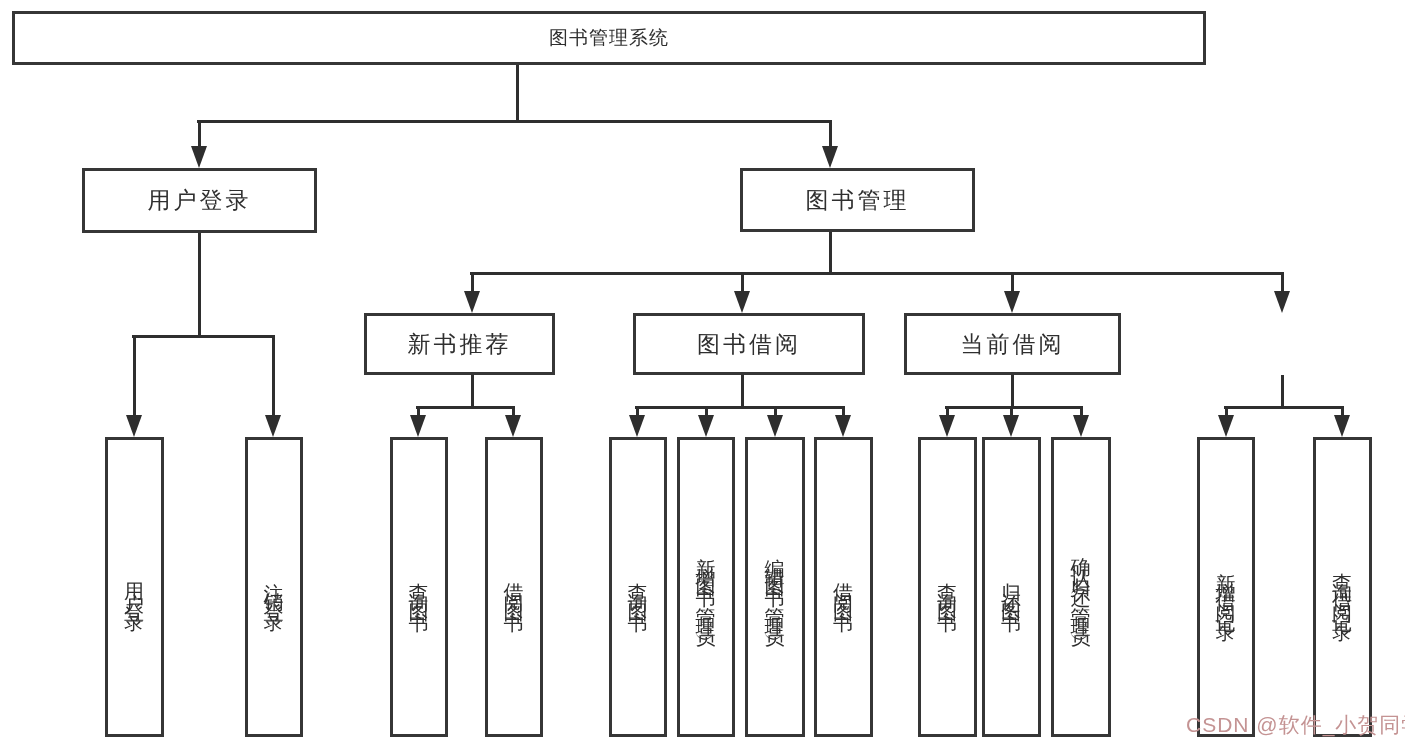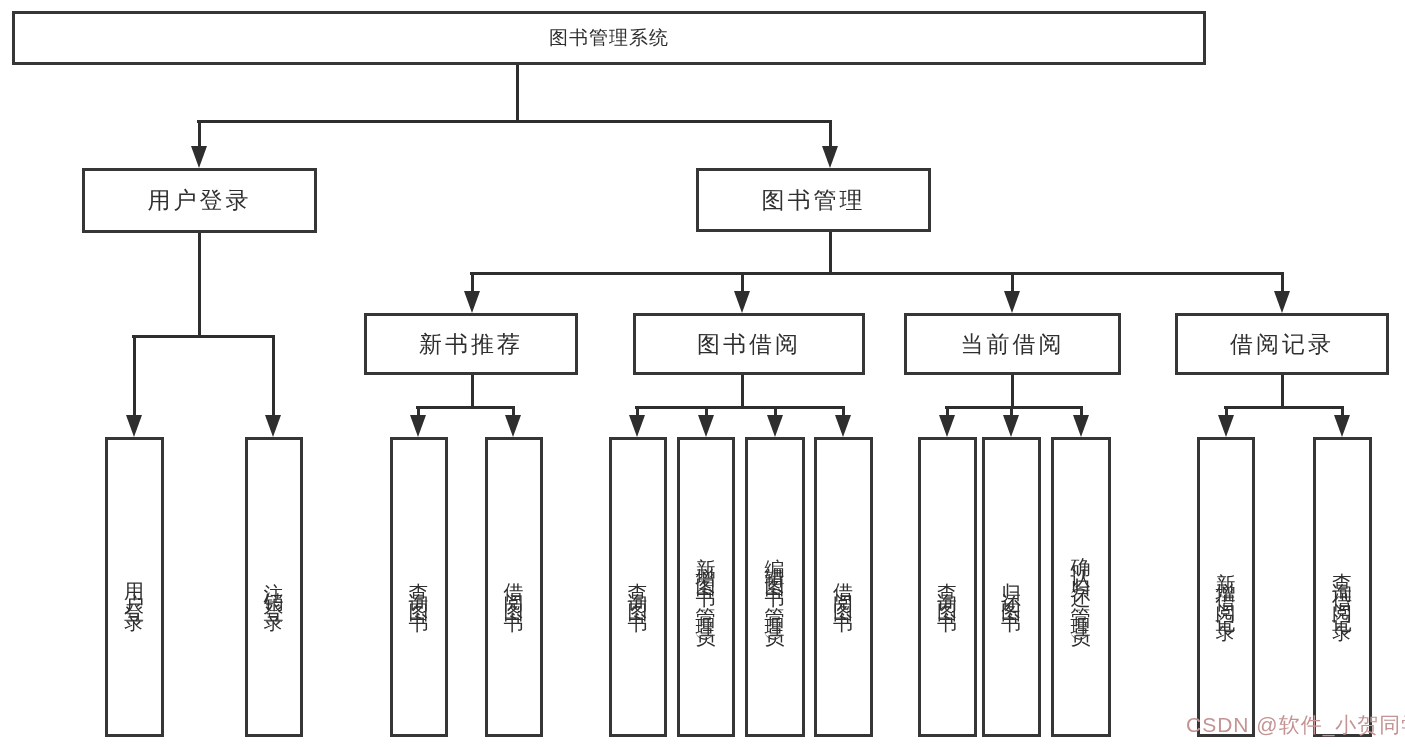--- a/index.html
+++ b/index.html
@@ -38,35 +38,32 @@
 
 <div class="stage">
 
   <div class="box root-label" style="left:12px;top:11px;width:1194px;height:54px;">
     <span>图书管理系统</span>
   </div>
 
   <div class="box lvl-label" style="left:82px;top:168px;width:235px;height:65px;">
     <span>用户登录</span>
   </div>
-  <div class="box lvl-label" style="left:696px;top:168px;width:235px;height:64px;">
+  <div class="box lvl-label" style="left:740px;top:168px;width:235px;height:64px;">
     <span>图书管理</span>
   </div>
 
-  <div class="box lvl-label" style="left:364px;top:313px;width:214px;height:62px;text-align:center;">
+  <div class="box lvl-label" style="left:364px;top:313px;width:191px;height:62px;text-align:center;">
     <span>新书推荐</span>
   </div>
   <div class="box lvl-label" style="left:633px;top:313px;width:232px;height:62px;">
     <span>图书借阅</span>
   </div>
   <div class="box lvl-label" style="left:904px;top:313px;width:217px;height:62px;">
     <span>当前借阅</span>
-  </div>
-  <div class="box lvl-label" style="left:1175px;top:313px;width:214px;height:62px;">
-    <span>借阅记录</span>
   </div>
 
   <div class="box leaf" style="left:105px;top:437px;width:59px;height:300px;">
     <span>用户登录</span>
   </div>
   <div class="box leaf" style="left:245px;top:437px;width:58px;height:300px;">
     <span>注销登录</span>
   </div>
 
   <div class="box leaf" style="left:390px;top:437px;width:58px;height:300px;">

